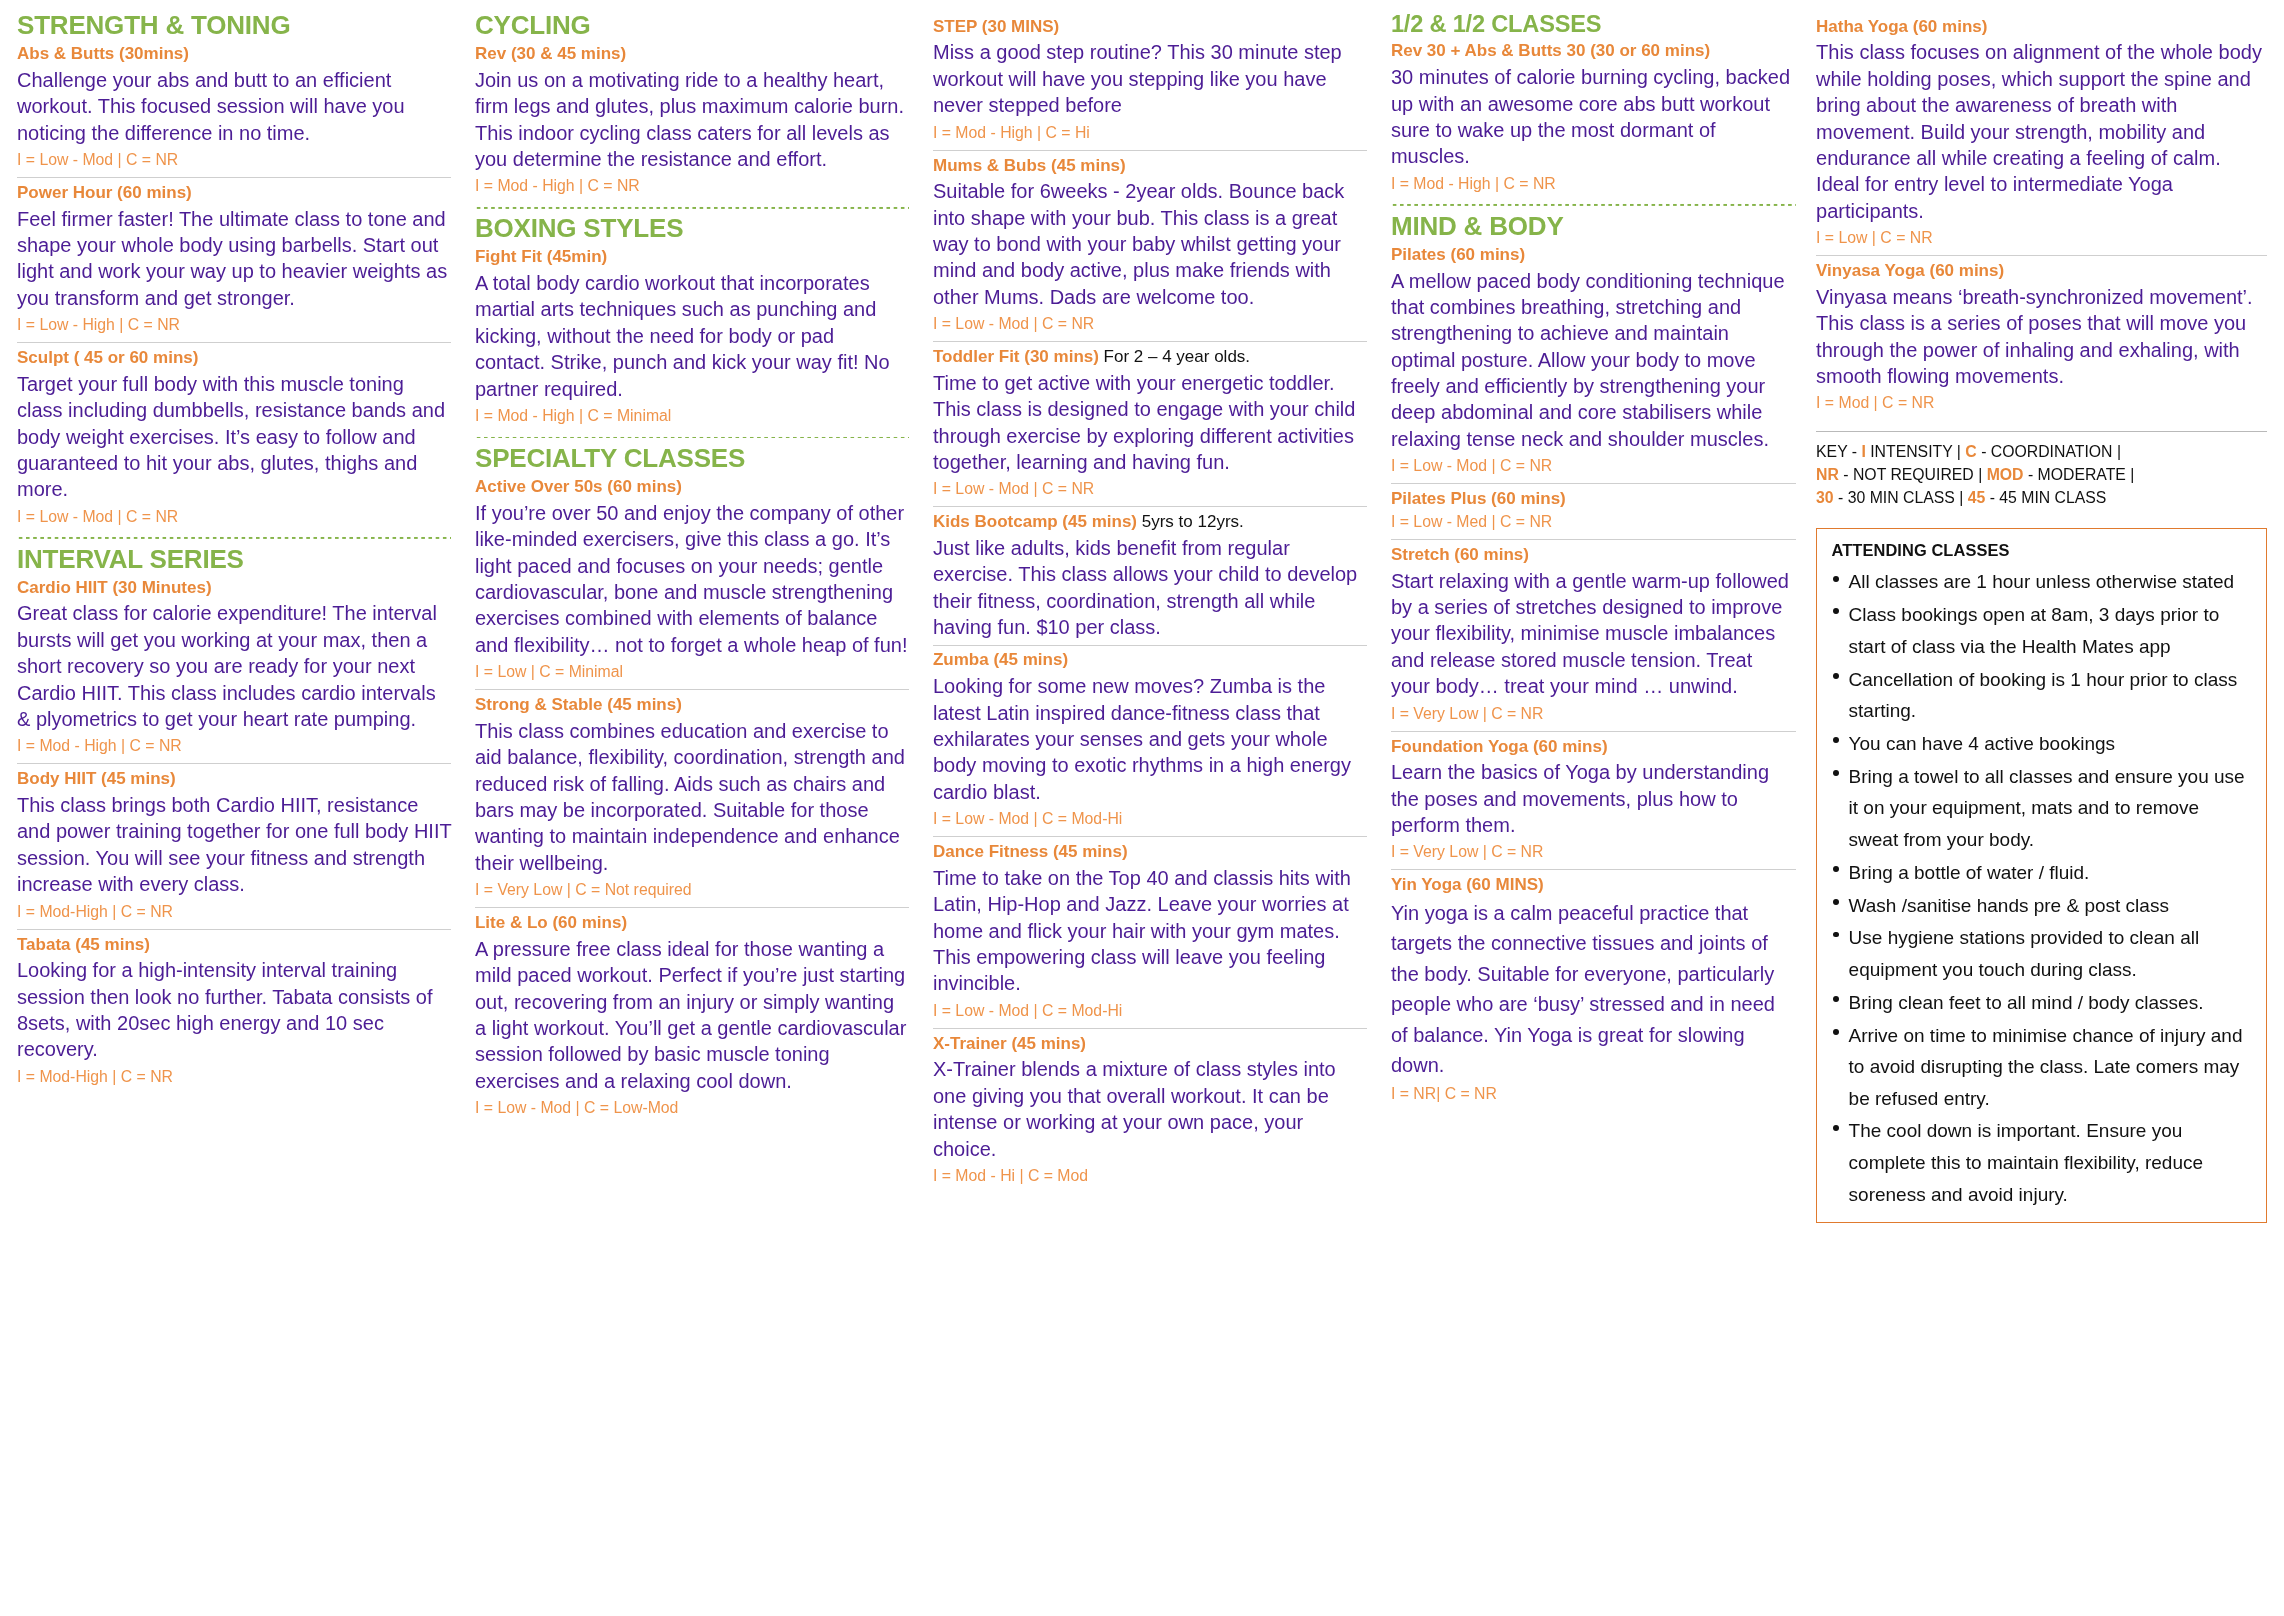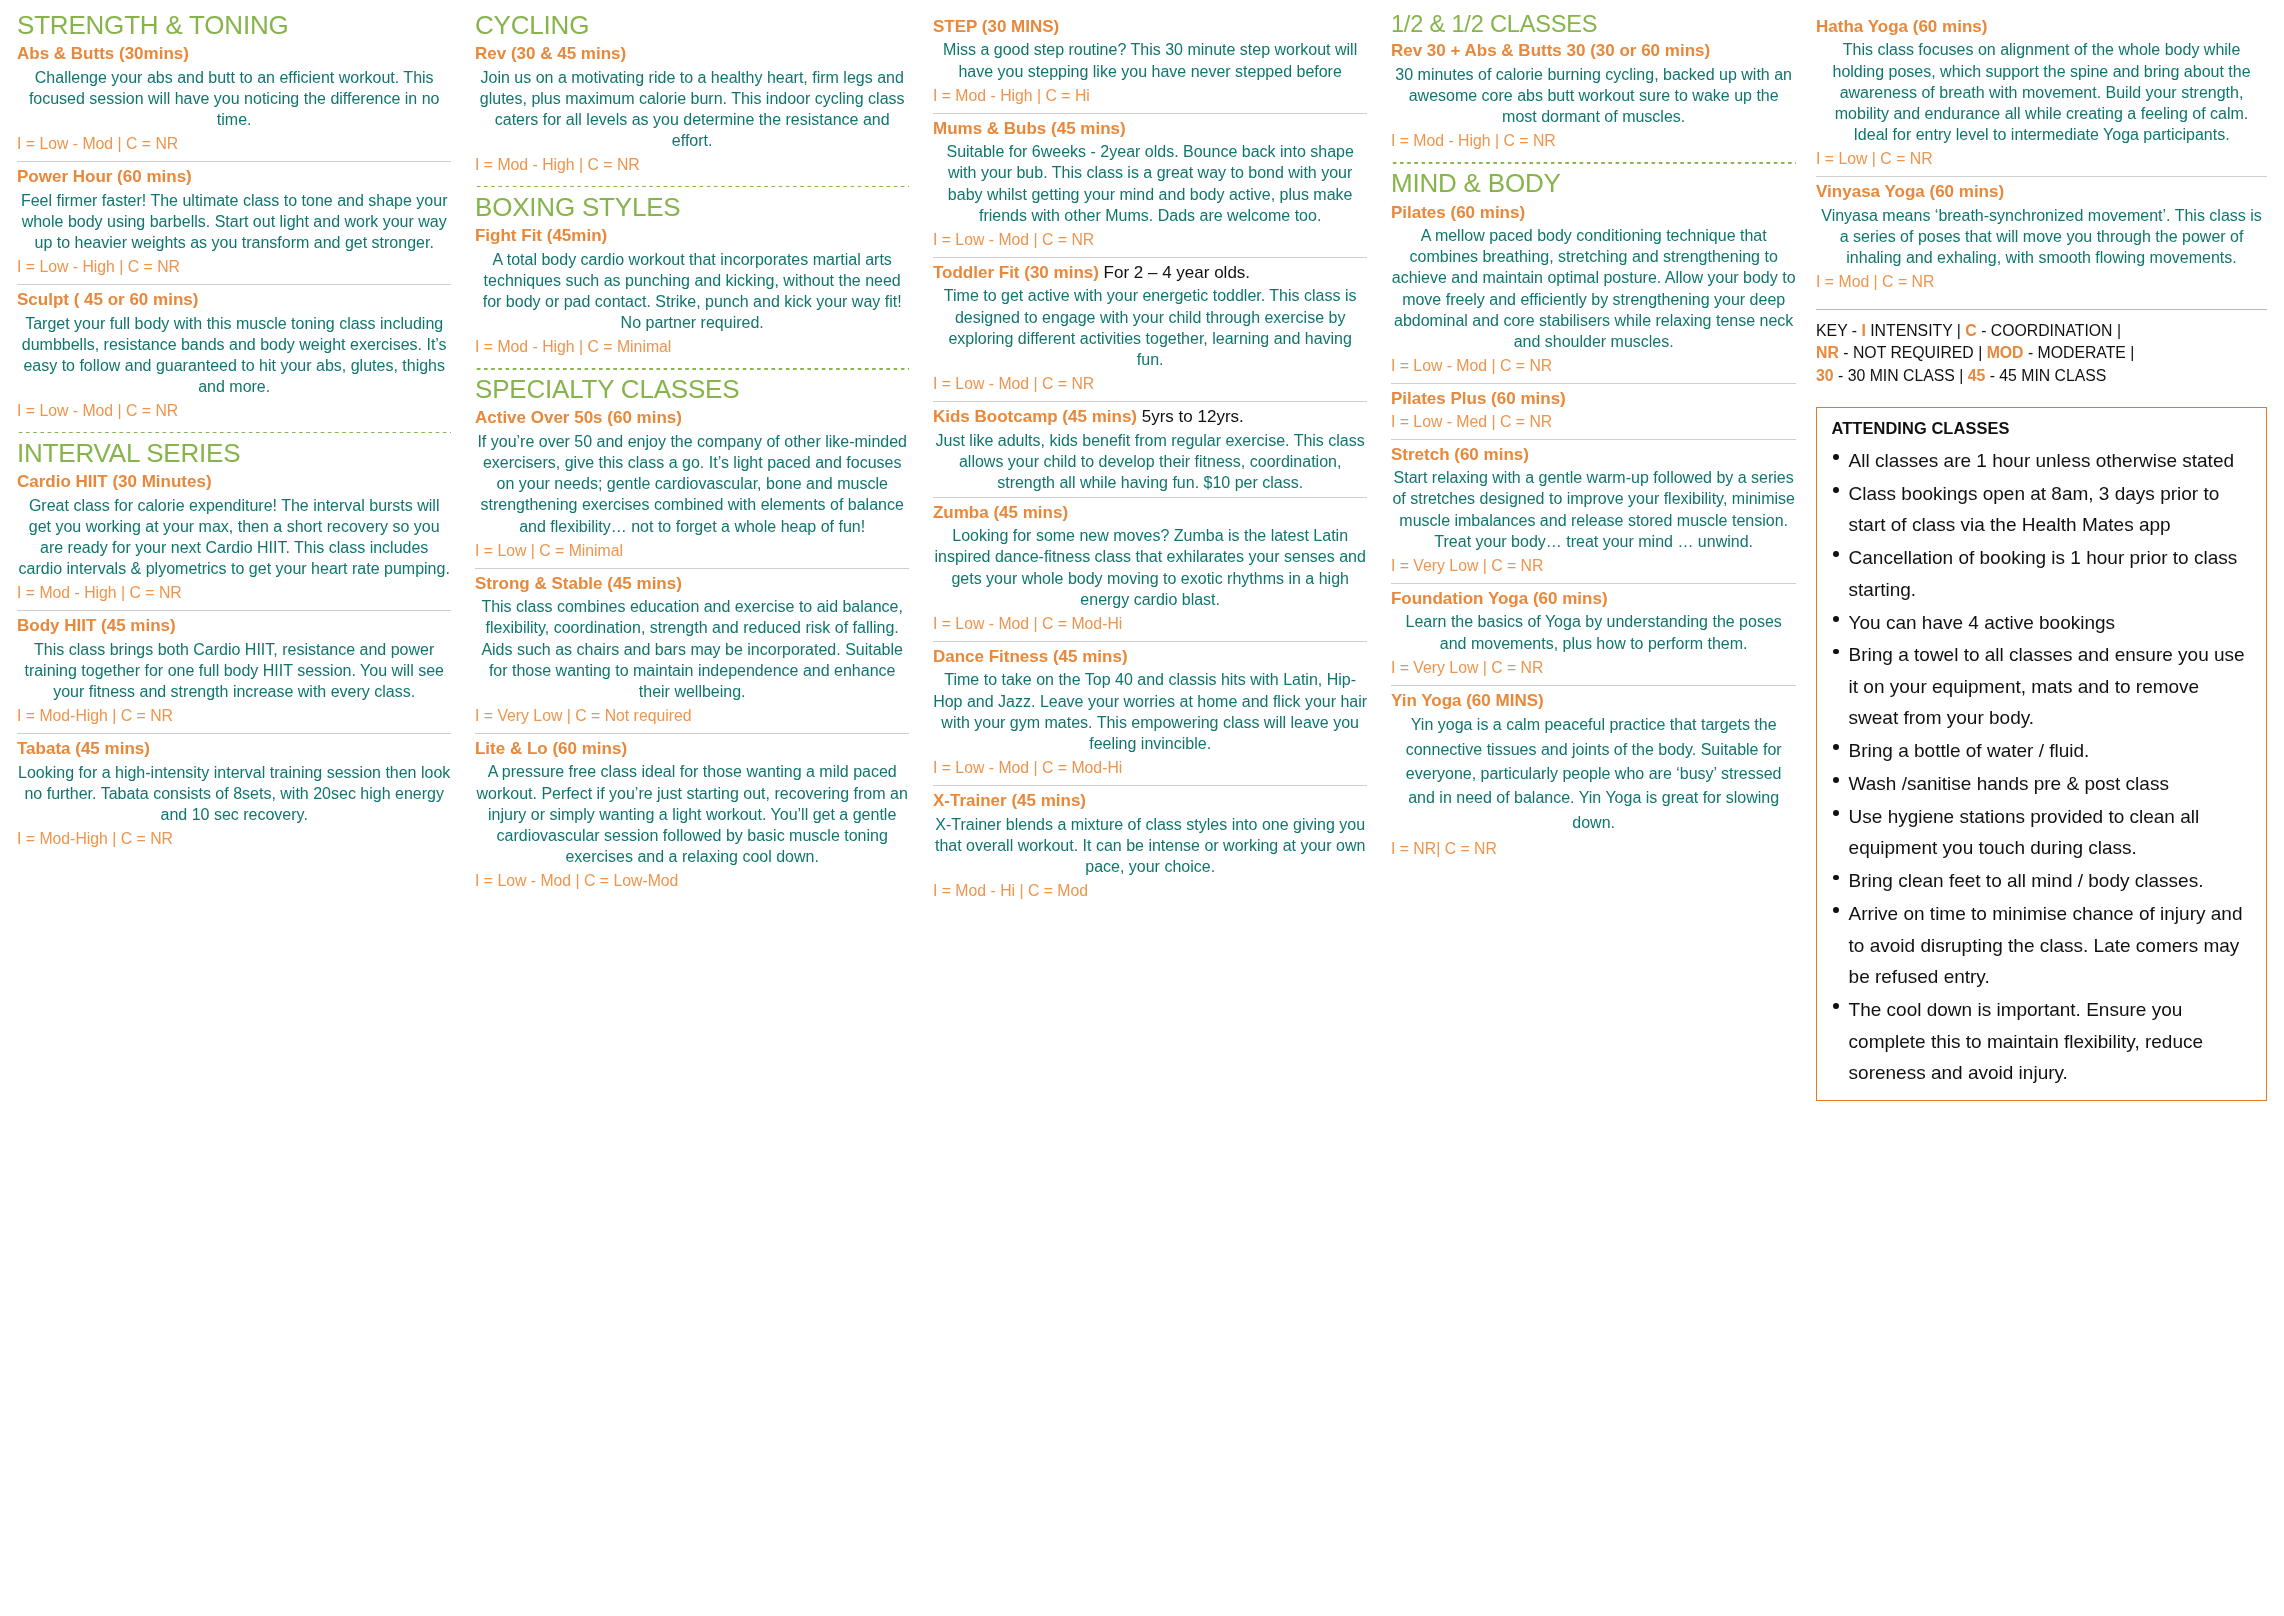--- a/index.html
+++ b/index.html
@@ -21,45 +21,45 @@
   .col { height: 1589px; position: relative; }
   .col1 { width: 460px; padding-right: 23.6px; }
   .col2 { width: 460px; padding-right: 23.6px; }
   .col3 { width: 460px; padding-right: 23.6px; }
   .col4 { width: 427px; padding-right: 19.7px; }
   .col5 { width: 453px; }
 
   h2.group {
     color: #86b44a;
     font-size: 26px;
-    font-weight: normal;
+    font-weight: bold;
     margin: 0 0 2.6px 0;
     letter-spacing: -0.2px;
     line-height: 1.05;
   }
   h2.group.small { font-size: 23.6px; }
 
   .cls { margin: 0 0 1.3px 0; }
   .cls-title {
     color: #e8883a;
     font-weight: bold;
     font-size: 17px;
     line-height: 1.28;
     margin: 3.9px 0 2px 0;
   }
   .cls-title .suffix {
     color: #111111;
     font-weight: normal;
   }
   .cls-desc {
-    font-size: 16px;
+    font-size: 20px;
     line-height: 1.32;
     margin: 0 0 3.9px 0;
-    color: #0f766e;
-    text-align: center;
+    color: #4c1d95;
+    text-align: left;
   }
   .cls-desc.loose { line-height: 1.52; }
   .cls-meta {
     color: #ef944b;
     font-size: 15.8px;
     line-height: 1.3;
     margin: 1.3px 0 6.6px 0;
   }
   .rule {
     border: 0;

